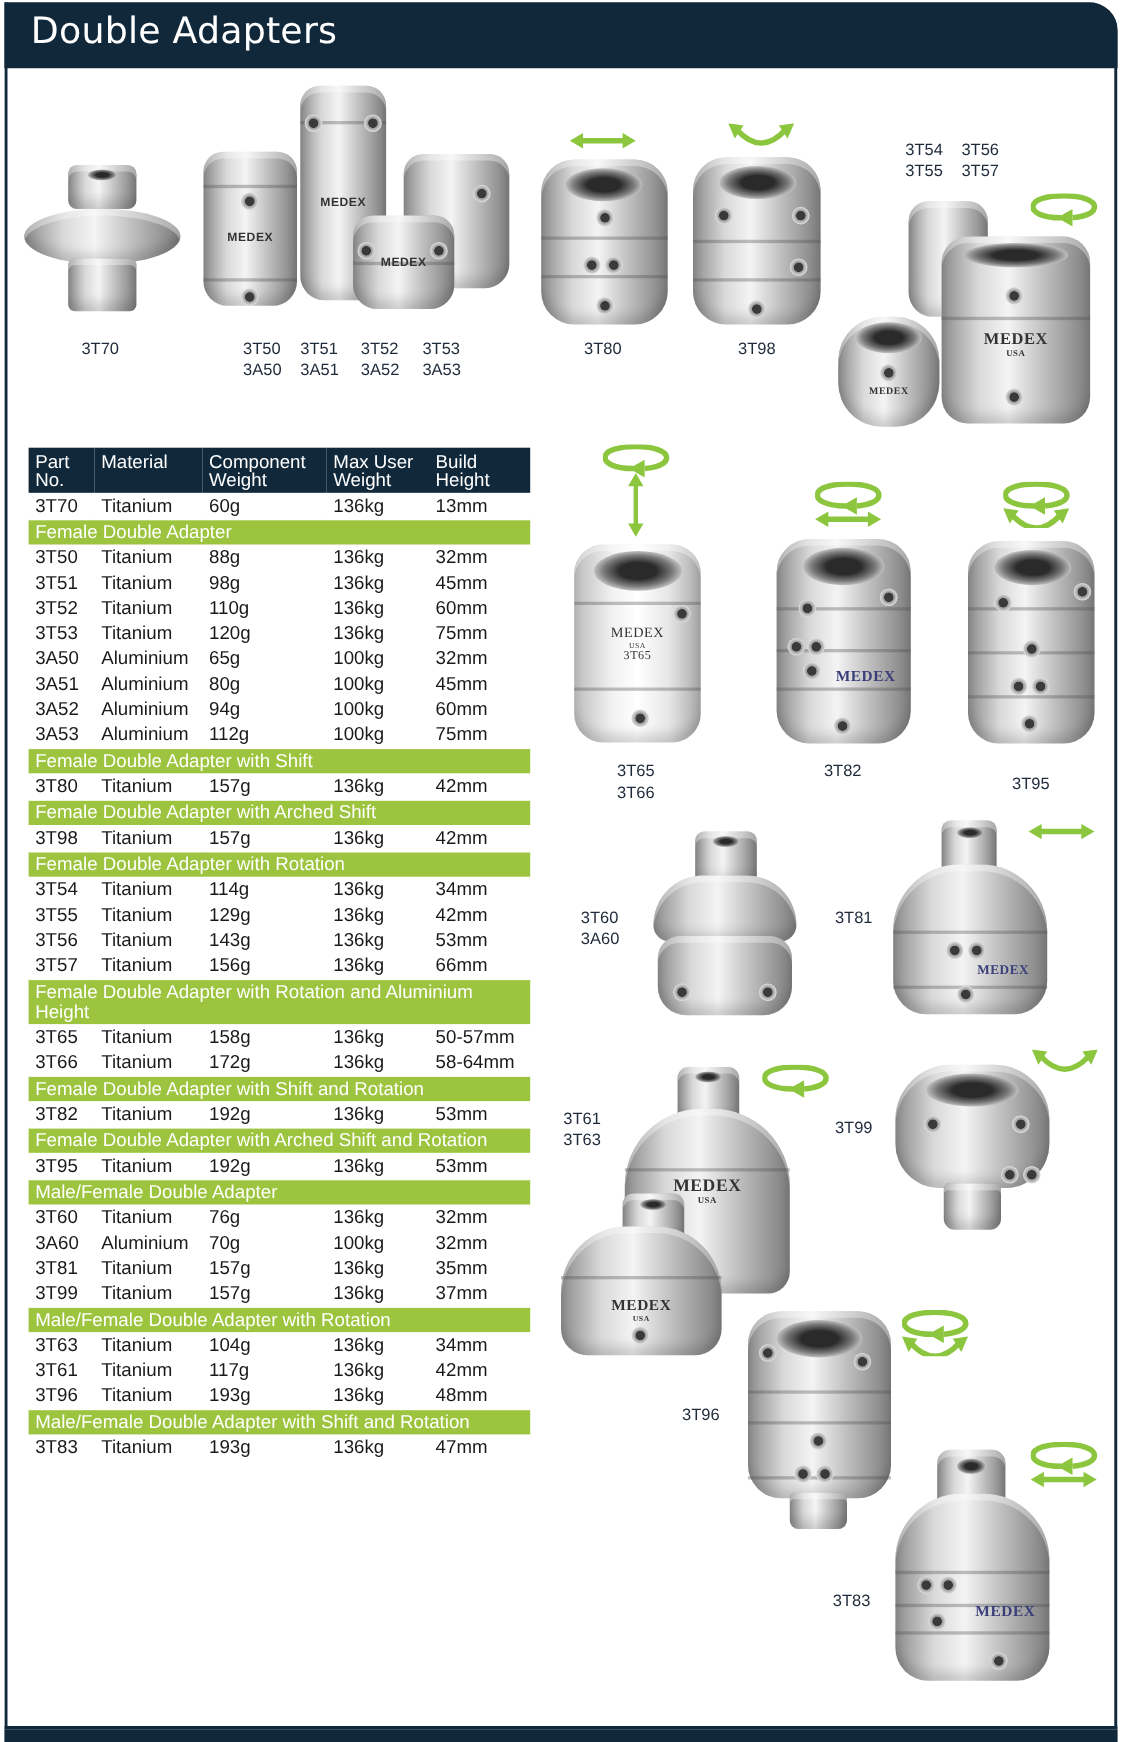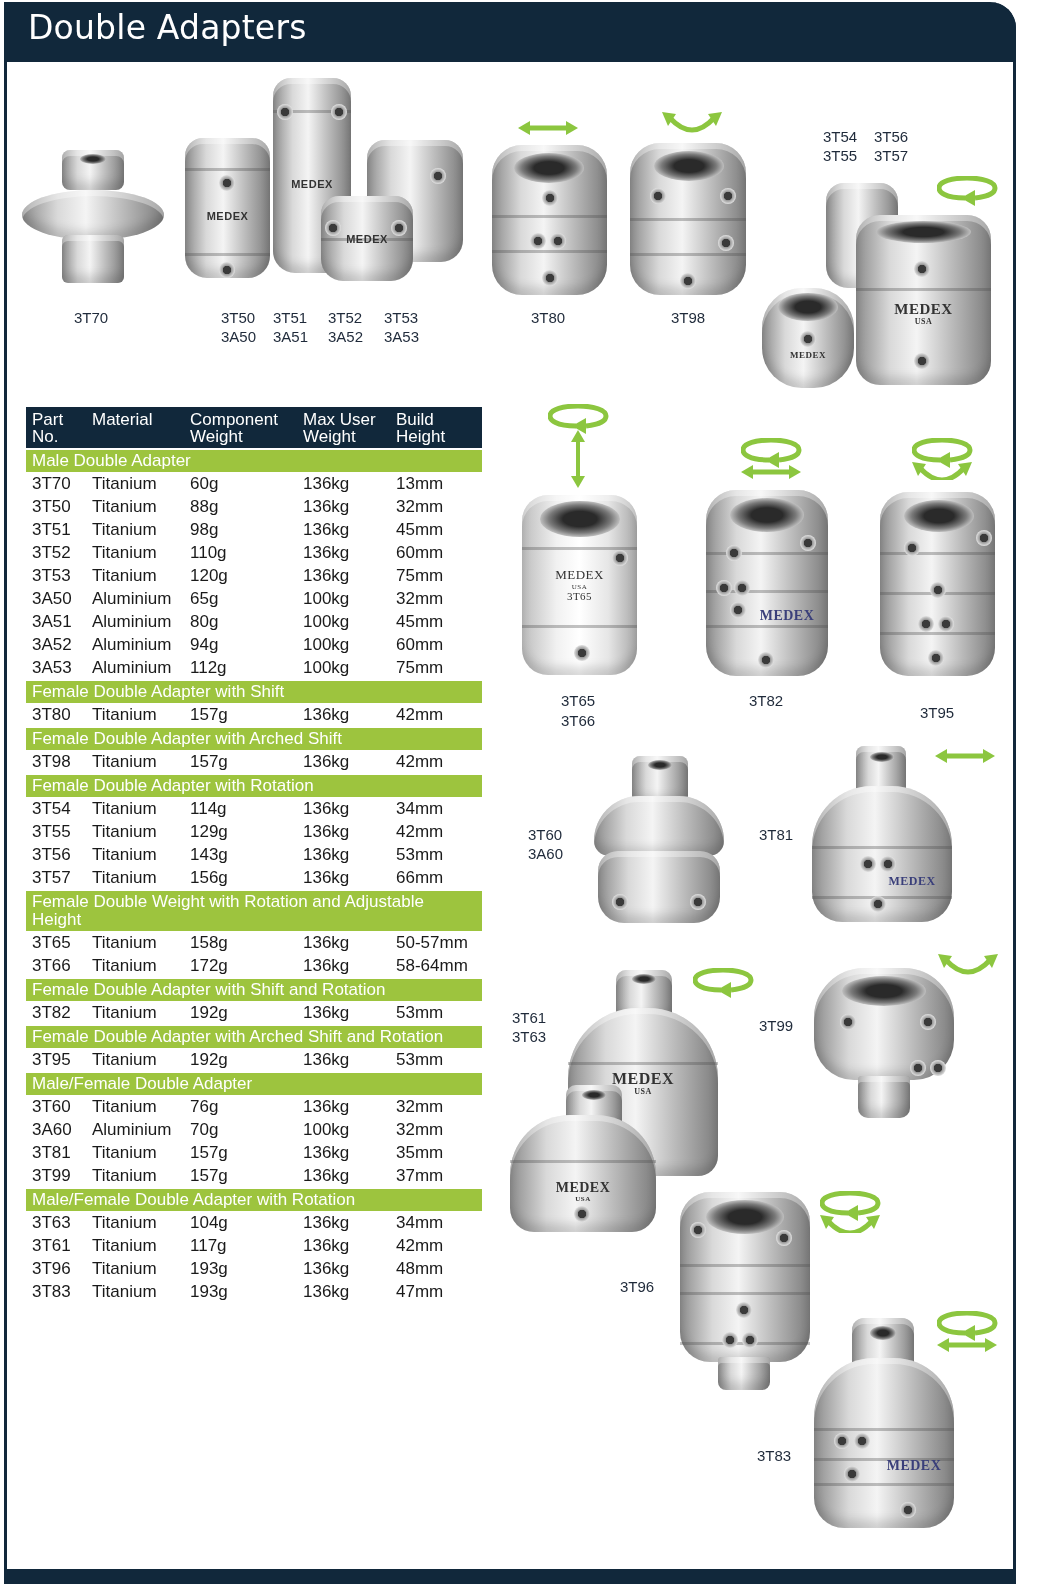--- a/index.html
+++ b/index.html
@@ -167,29 +167,29 @@
   <thead>
     <tr>
       <th><span>Part</span><br><span>No.</span></th>
       <th><span>Material</span></th>
       <th><span>Component</span><br><span>Weight</span></th>
       <th><span>Max User</span><br><span>Weight</span></th>
       <th><span>Build</span><br><span>Height</span></th>
     </tr>
   </thead>
   <tbody id="spec-body">
-      <tr class="grp">
-        <td colspan="5">Male Double Adapter</td>
-      </tr>
       <tr>
         <td>3T70</td>
         <td>Titanium</td>
         <td>60g</td>
         <td>136kg</td>
         <td>13mm</td>
+      </tr>
+      <tr class="grp">
+        <td colspan="5">Female Double Adapter</td>
       </tr>
       <tr>
         <td>3T50</td>
         <td>Titanium</td>
         <td>88g</td>
         <td>136kg</td>
         <td>32mm</td>
       </tr>
       <tr>
         <td>3T51</td>
@@ -285,21 +285,21 @@
         <td>53mm</td>
       </tr>
       <tr>
         <td>3T57</td>
         <td>Titanium</td>
         <td>156g</td>
         <td>136kg</td>
         <td>66mm</td>
       </tr>
       <tr class="grp">
-        <td colspan="5">Female Double Weight with Rotation and Adjustable Height</td>
+        <td colspan="5">Female Double Adapter with Rotation and Aluminium Height</td>
       </tr>
       <tr>
         <td>3T65</td>
         <td>Titanium</td>
         <td>158g</td>
         <td>136kg</td>
         <td>50-57mm</td>
       </tr>
       <tr>
         <td>3T66</td>
@@ -375,20 +375,23 @@
         <td>117g</td>
         <td>136kg</td>
         <td>42mm</td>
       </tr>
       <tr>
         <td>3T96</td>
         <td>Titanium</td>
         <td>193g</td>
         <td>136kg</td>
         <td>48mm</td>
+      </tr>
+      <tr class="grp">
+        <td colspan="5">Male/Female Double Adapter with Shift and Rotation</td>
       </tr>
       <tr>
         <td>3T83</td>
         <td>Titanium</td>
         <td>193g</td>
         <td>136kg</td>
         <td>47mm</td>
       </tr>
     </tbody>
 </table>

